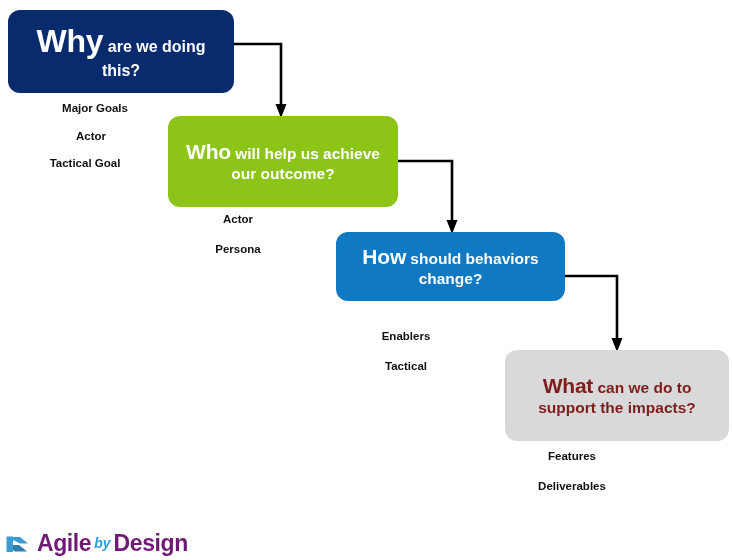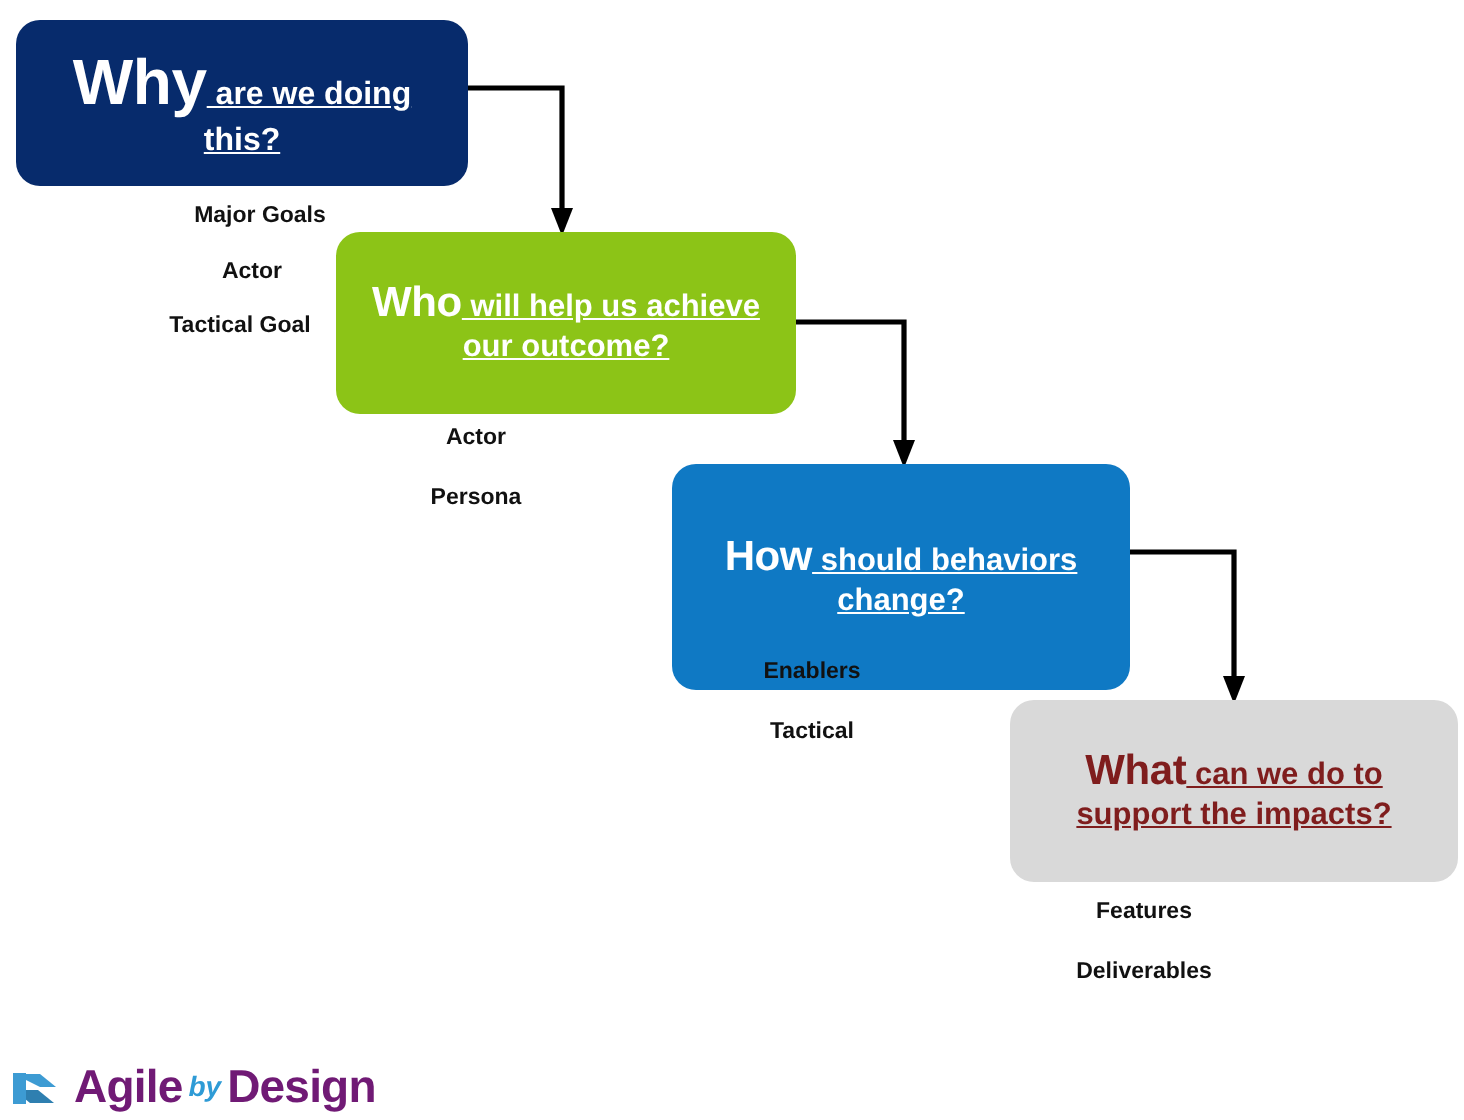--- a/index.html
+++ b/index.html
@@ -36,21 +36,20 @@
     line-height: 1.22;
   }
   .node .q-word {
     font-size: 21px;
     font-weight: bold;
     letter-spacing: -0.2px;
   }
   .node .q-rest {
     font-size: 15.5px;
     font-weight: bold;
-    text-decoration: underline;
   }
   .node-text {
     display: block;
   }
 
   #node-why {
     left: 8px;  top: 10px;
     width: 226px; height: 83px;
     background: #072B6C;
     color: #ffffff;
@@ -60,21 +59,21 @@
 
   #node-who {
     left: 168px; top: 116px;
     width: 230px; height: 91px;
     background: #8CC417;
     color: #ffffff;
   }
 
   #node-how {
     left: 336px; top: 232px;
-    width: 229px; height: 113px;
+    width: 229px; height: 69px;
     background: #0F79C4;
     color: #ffffff;
     align-items: center;
   }
 
   #node-what {
     left: 505px; top: 350px;
     width: 224px; height: 91px;
     background: #D9D9D9;
     color: #0d0d0d;
@@ -93,21 +92,21 @@
   }
   .caption {
     font-size: 11.5px;
     font-weight: bold;
     color: #111111;
     white-space: nowrap;
     text-align: center;
     line-height: 1;
   }
 
-  #caps-why   { left: 0px;   top: 103px; width: 176px; padding-left: 35px; }
+  #caps-why   { left: 0px;   top: 103px; width: 176px; }
   #caps-who   { left: 160px; top: 214px; width: 150px; }
   #caps-how   { left: 328px; top: 331px; width: 150px; }
   #caps-what  { left: 494px; top: 451px; width: 152px; }
 
   #caps-why  .caption:nth-child(1) { margin-left: 14px; }
   #caps-why  .caption:nth-child(2) { margin-top: 16px; margin-left: 6px; }
   #caps-why  .caption:nth-child(3) { margin-top: 16px; margin-left: -6px; }
 
   #caps-who  .caption:nth-child(1) { margin-left: 6px; }
   #caps-who  .caption:nth-child(2) { margin-top: 18px; margin-left: 6px; }

